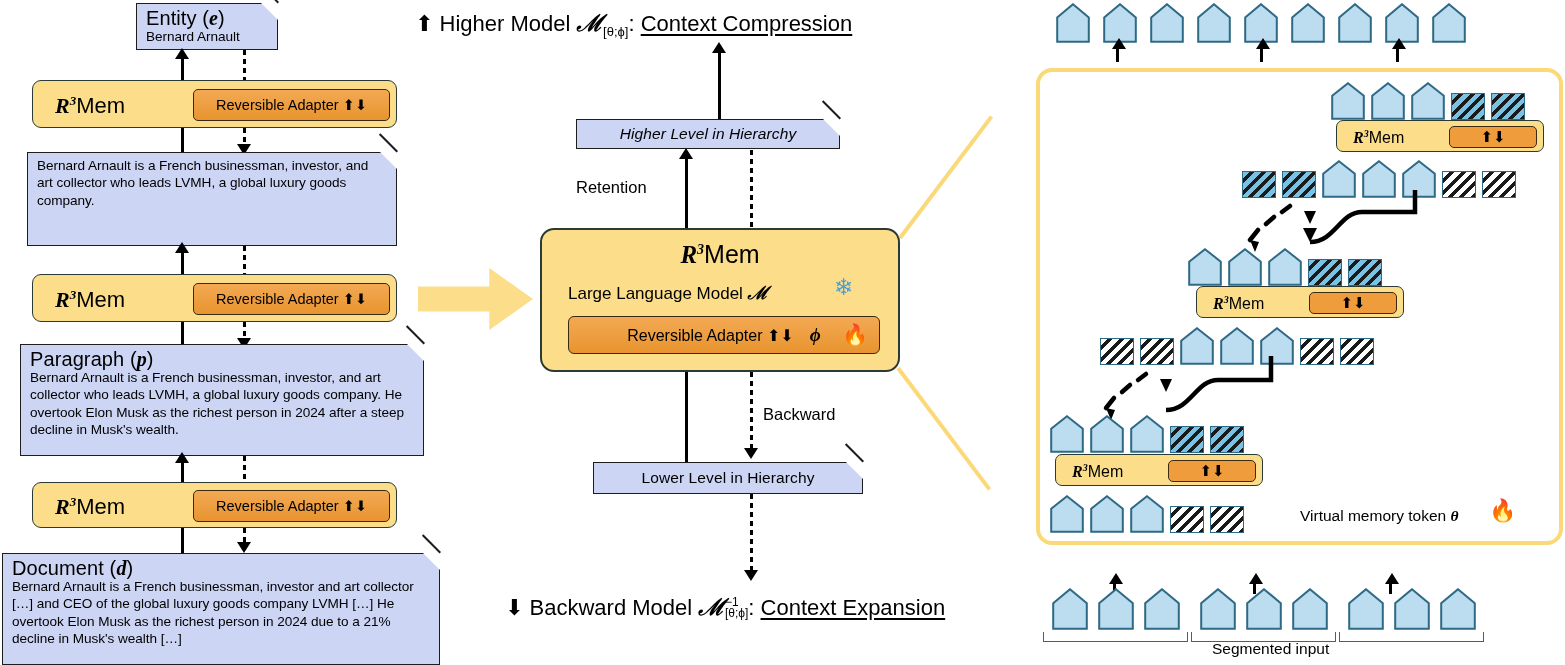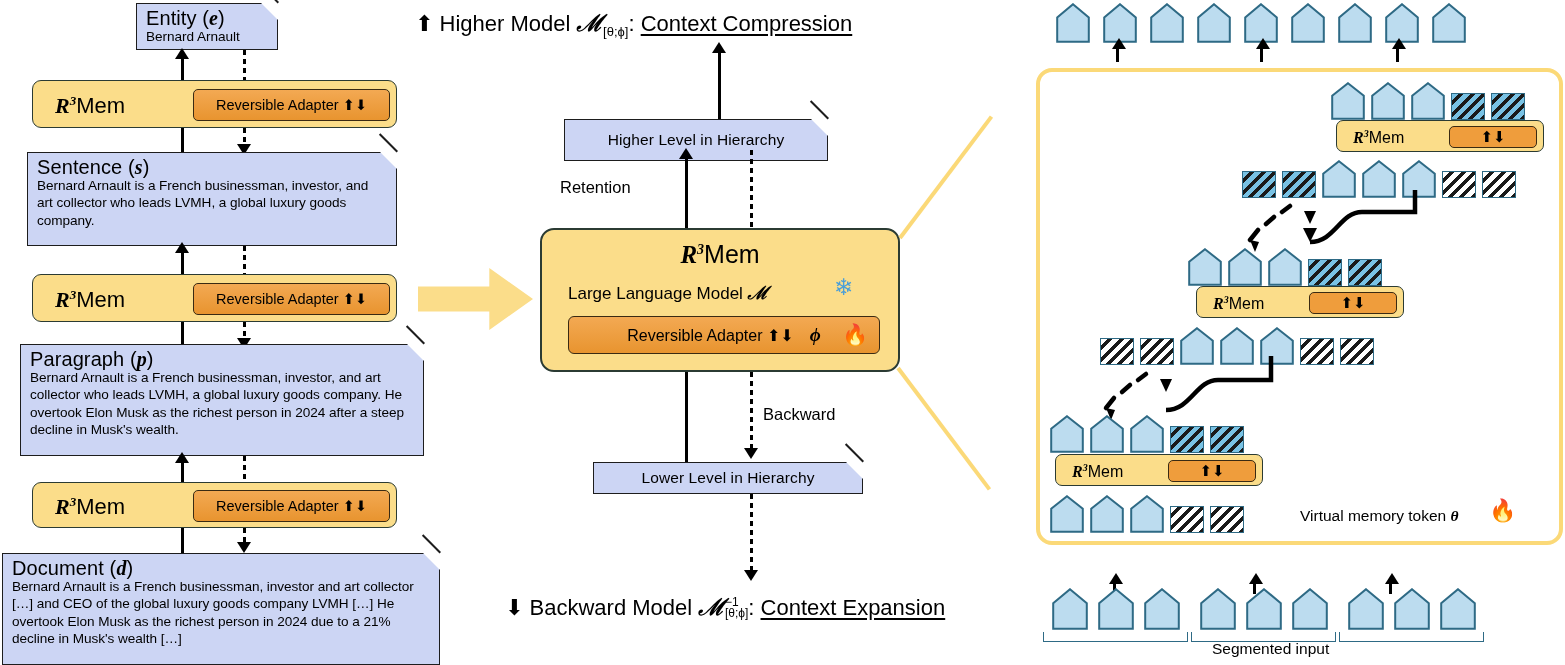--- a/index.html
+++ b/index.html
@@ -88,23 +88,20 @@
 </div>
 
 <div class="vline" style="left:181px;top:128px;height:28px;"></div>
 <div class="dline" style="left:243px;top:128px;height:18px;"></div>
 <div class="adn" style="left:237px;top:144px;"></div>
 
 <div class="note-wrap" style="left:27px;top:152px;width:370px;height:94px;">
   <div class="note-shape"></div>
   <div class="note-cut-line"></div>
   <div class="note-inner">
-    <div class="note-title">
-      <span>Sentence (</span><i>s</i><span>)</span>
-    </div>
     <div class="note-body">Bernard Arnault is a French businessman, investor, and art collector who leads LVMH, a global luxury goods company.</div>
   </div>
 </div>
 
 <div class="vline" style="left:181px;top:252px;height:22px;"></div>
 <div class="aup" style="left:175px;top:242px;"></div>
 <div class="dline" style="left:243px;top:246px;height:28px;"></div>
 
 <div class="r3" style="left:32px;top:274px;width:365px;height:48px;">
   <div class="lbl"><span class="r">R</span><sup>3</sup><span>Mem</span></div>
@@ -153,31 +150,31 @@
 <div class="bigarrow" style="left:418px;top:268px;width:115px;height:62px;"></div>
 
 <div class="hdr" style="left:415px;top:6px;">
   <span>⬆</span>
   <span>Higher Model </span><span class="mcal">ℳ</span><span class="sub" style="vertical-align:sub;">[θ;ϕ]</span><span>: </span><u>Context Compression</u>
 </div>
 
 <div class="vline" style="left:718px;top:52px;height:68px;"></div>
 <div class="aup" style="left:712px;top:42px;"></div>
 
-<div class="note-wrap" style="left:564px;top:119px;width:264px;height:42px;">
+<div class="note-wrap" style="left:576px;top:119px;width:264px;height:30px;font-style:italic;">
   <div class="note-shape"></div>
   <div class="note-cut-line"></div>
   <div class="note-inner" style="padding:0;display:flex;align-items:center;justify-content:center;">
     <div class="note-title" style="font-size:15.5px;">Higher Level in Hierarchy</div>
   </div>
 </div>
 
 <div class="vline" style="left:685px;top:158px;height:70px;"></div>
 <div class="aup" style="left:679px;top:148px;"></div>
-<div class="sm" style="left:560px;top:178px;">Retention</div>
+<div class="sm" style="left:576px;top:178px;">Retention</div>
 
 <div class="dline" style="left:750px;top:150px;height:80px;"></div>
 
 <div style="position:absolute;left:540px;top:228px;width:360px;height:144px;background:#fbdd8a;border:2px solid #2b3b33;border-radius:14px;box-sizing:border-box;">
   <div style="position:absolute;left:0;right:0;top:10px;text-align:center;font-size:25px;">
     <span style="font-family:'Liberation Serif',serif;font-weight:bold;font-style:italic;">R</span><sup style="font-family:'Liberation Serif',serif;font-weight:bold;font-style:italic;font-size:14px;">3</sup><span>Mem</span>
   </div>
   <div style="position:absolute;left:26px;top:50px;font-size:17px;">
     <span>Large Language Model </span><span style="font-family:'Liberation Serif',serif;font-weight:bold;font-style:italic;font-size:18px;">ℳ</span>
   </div>

